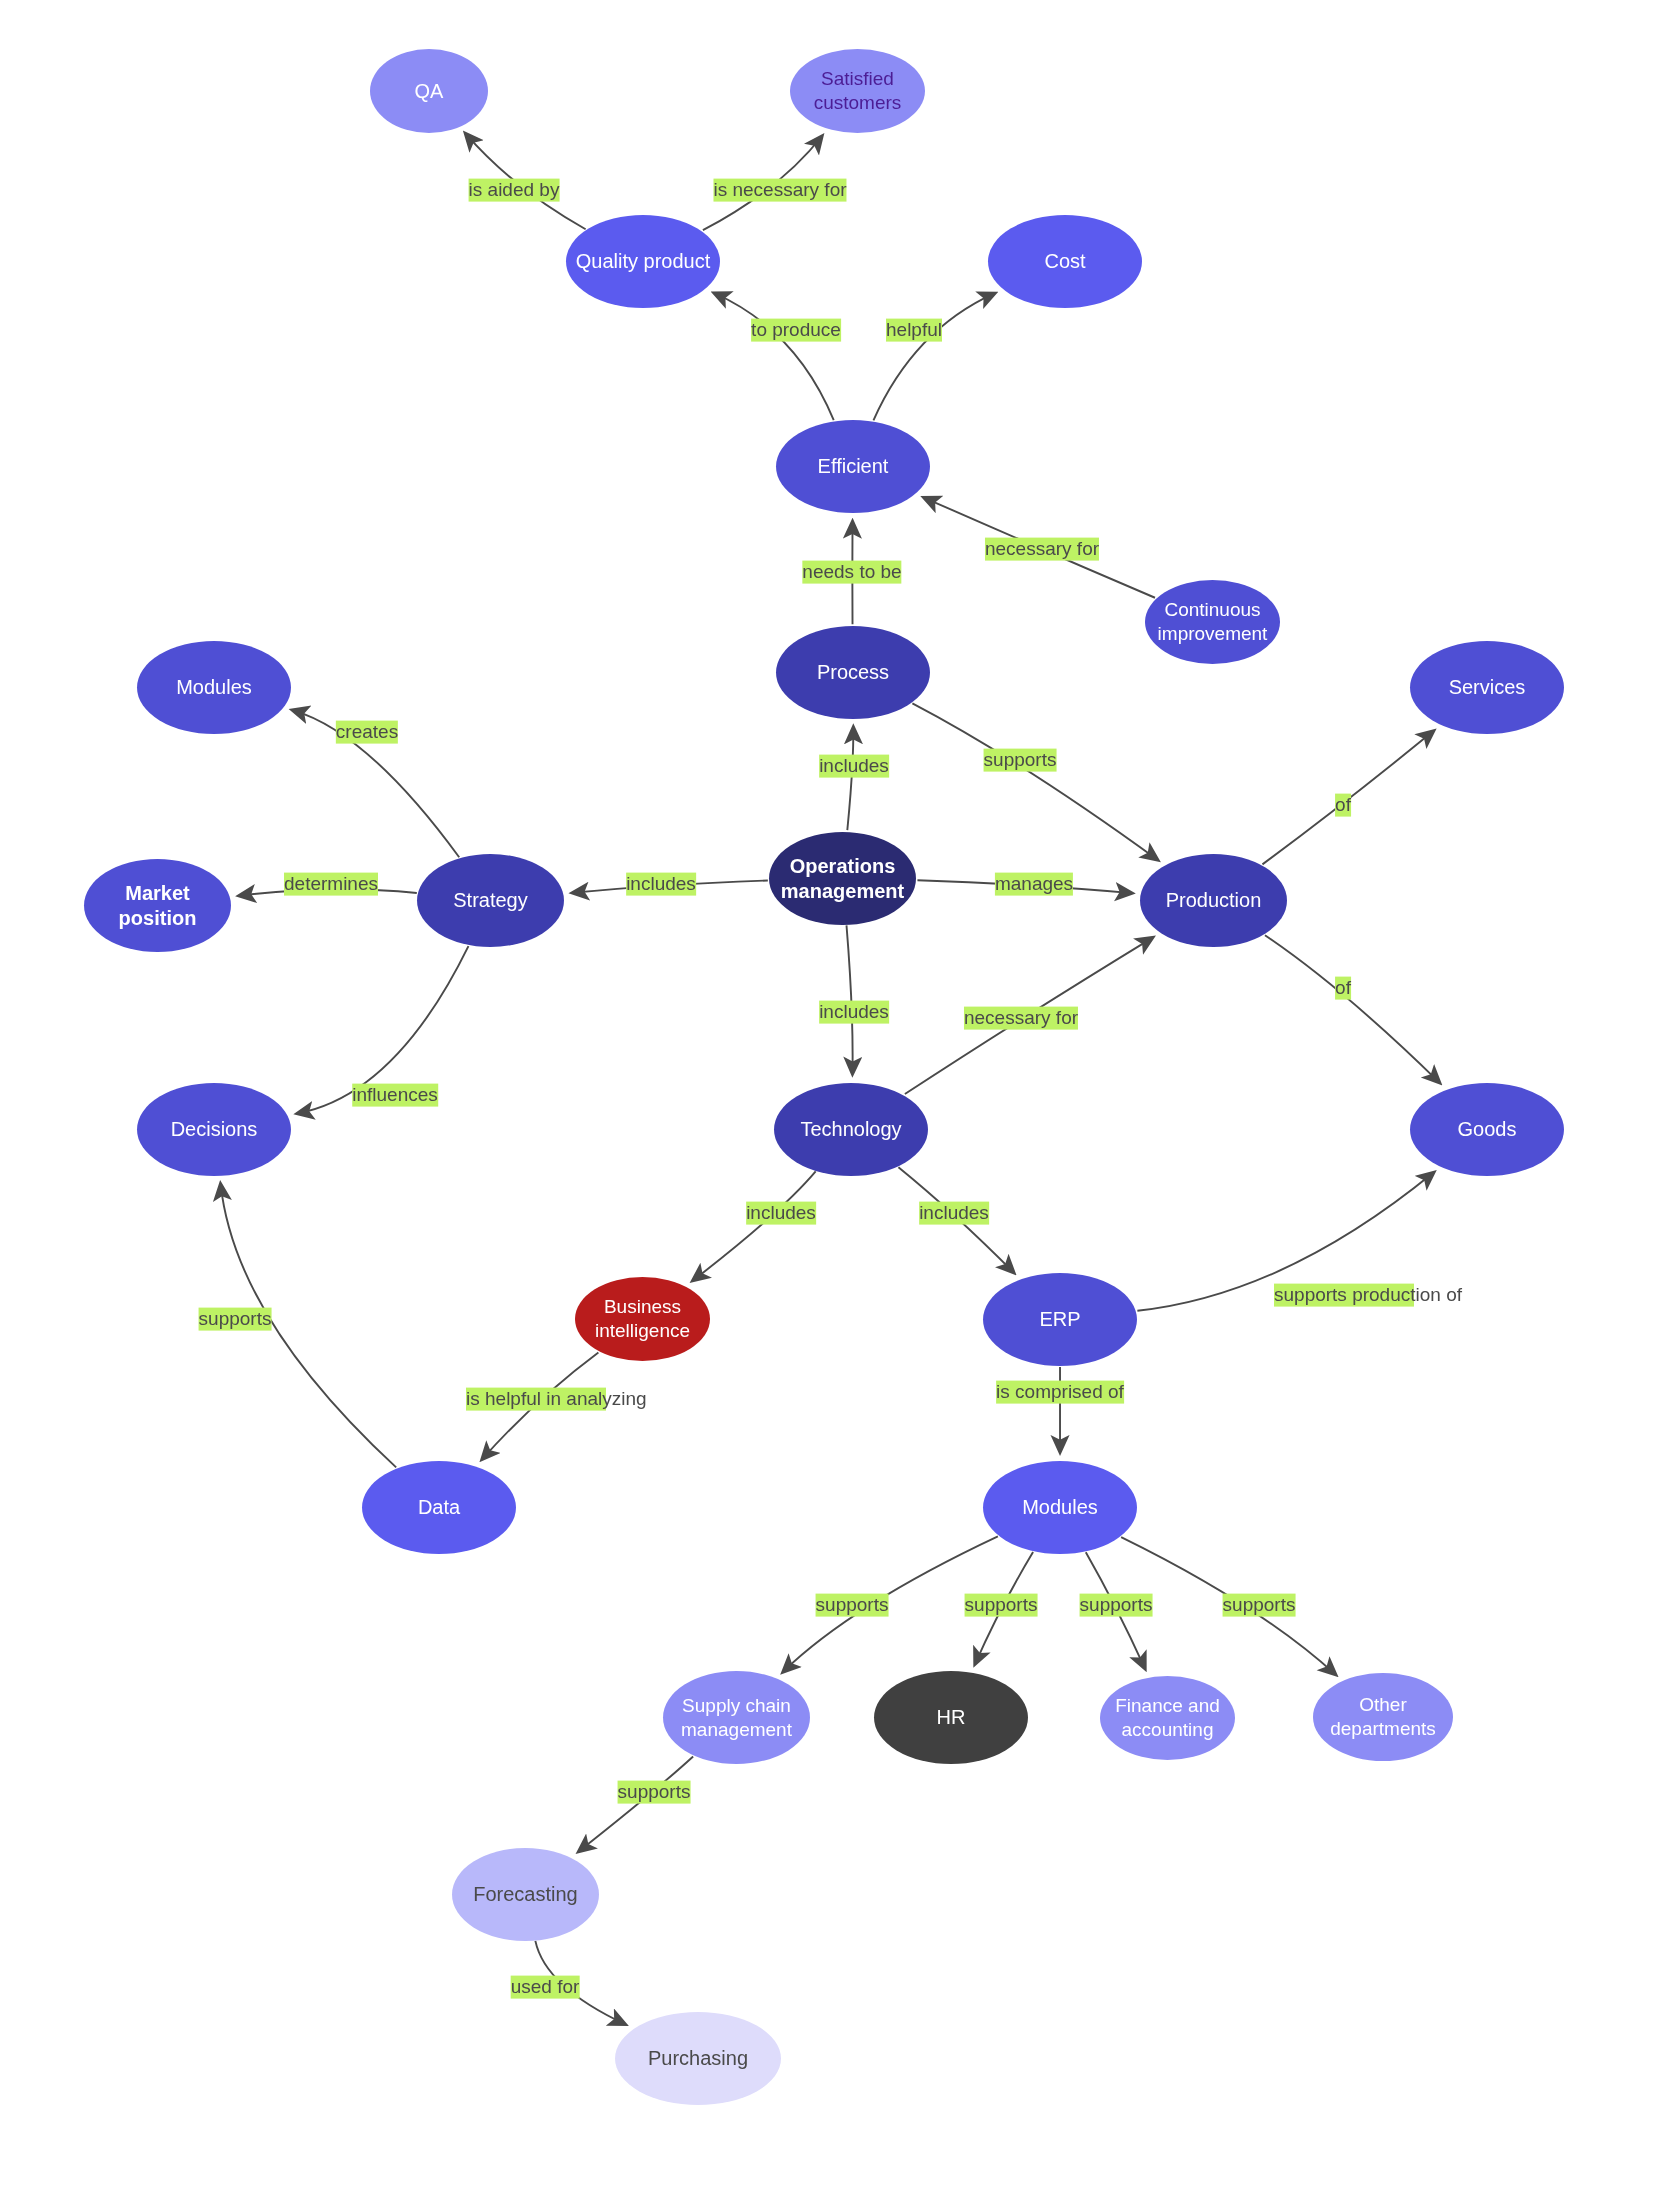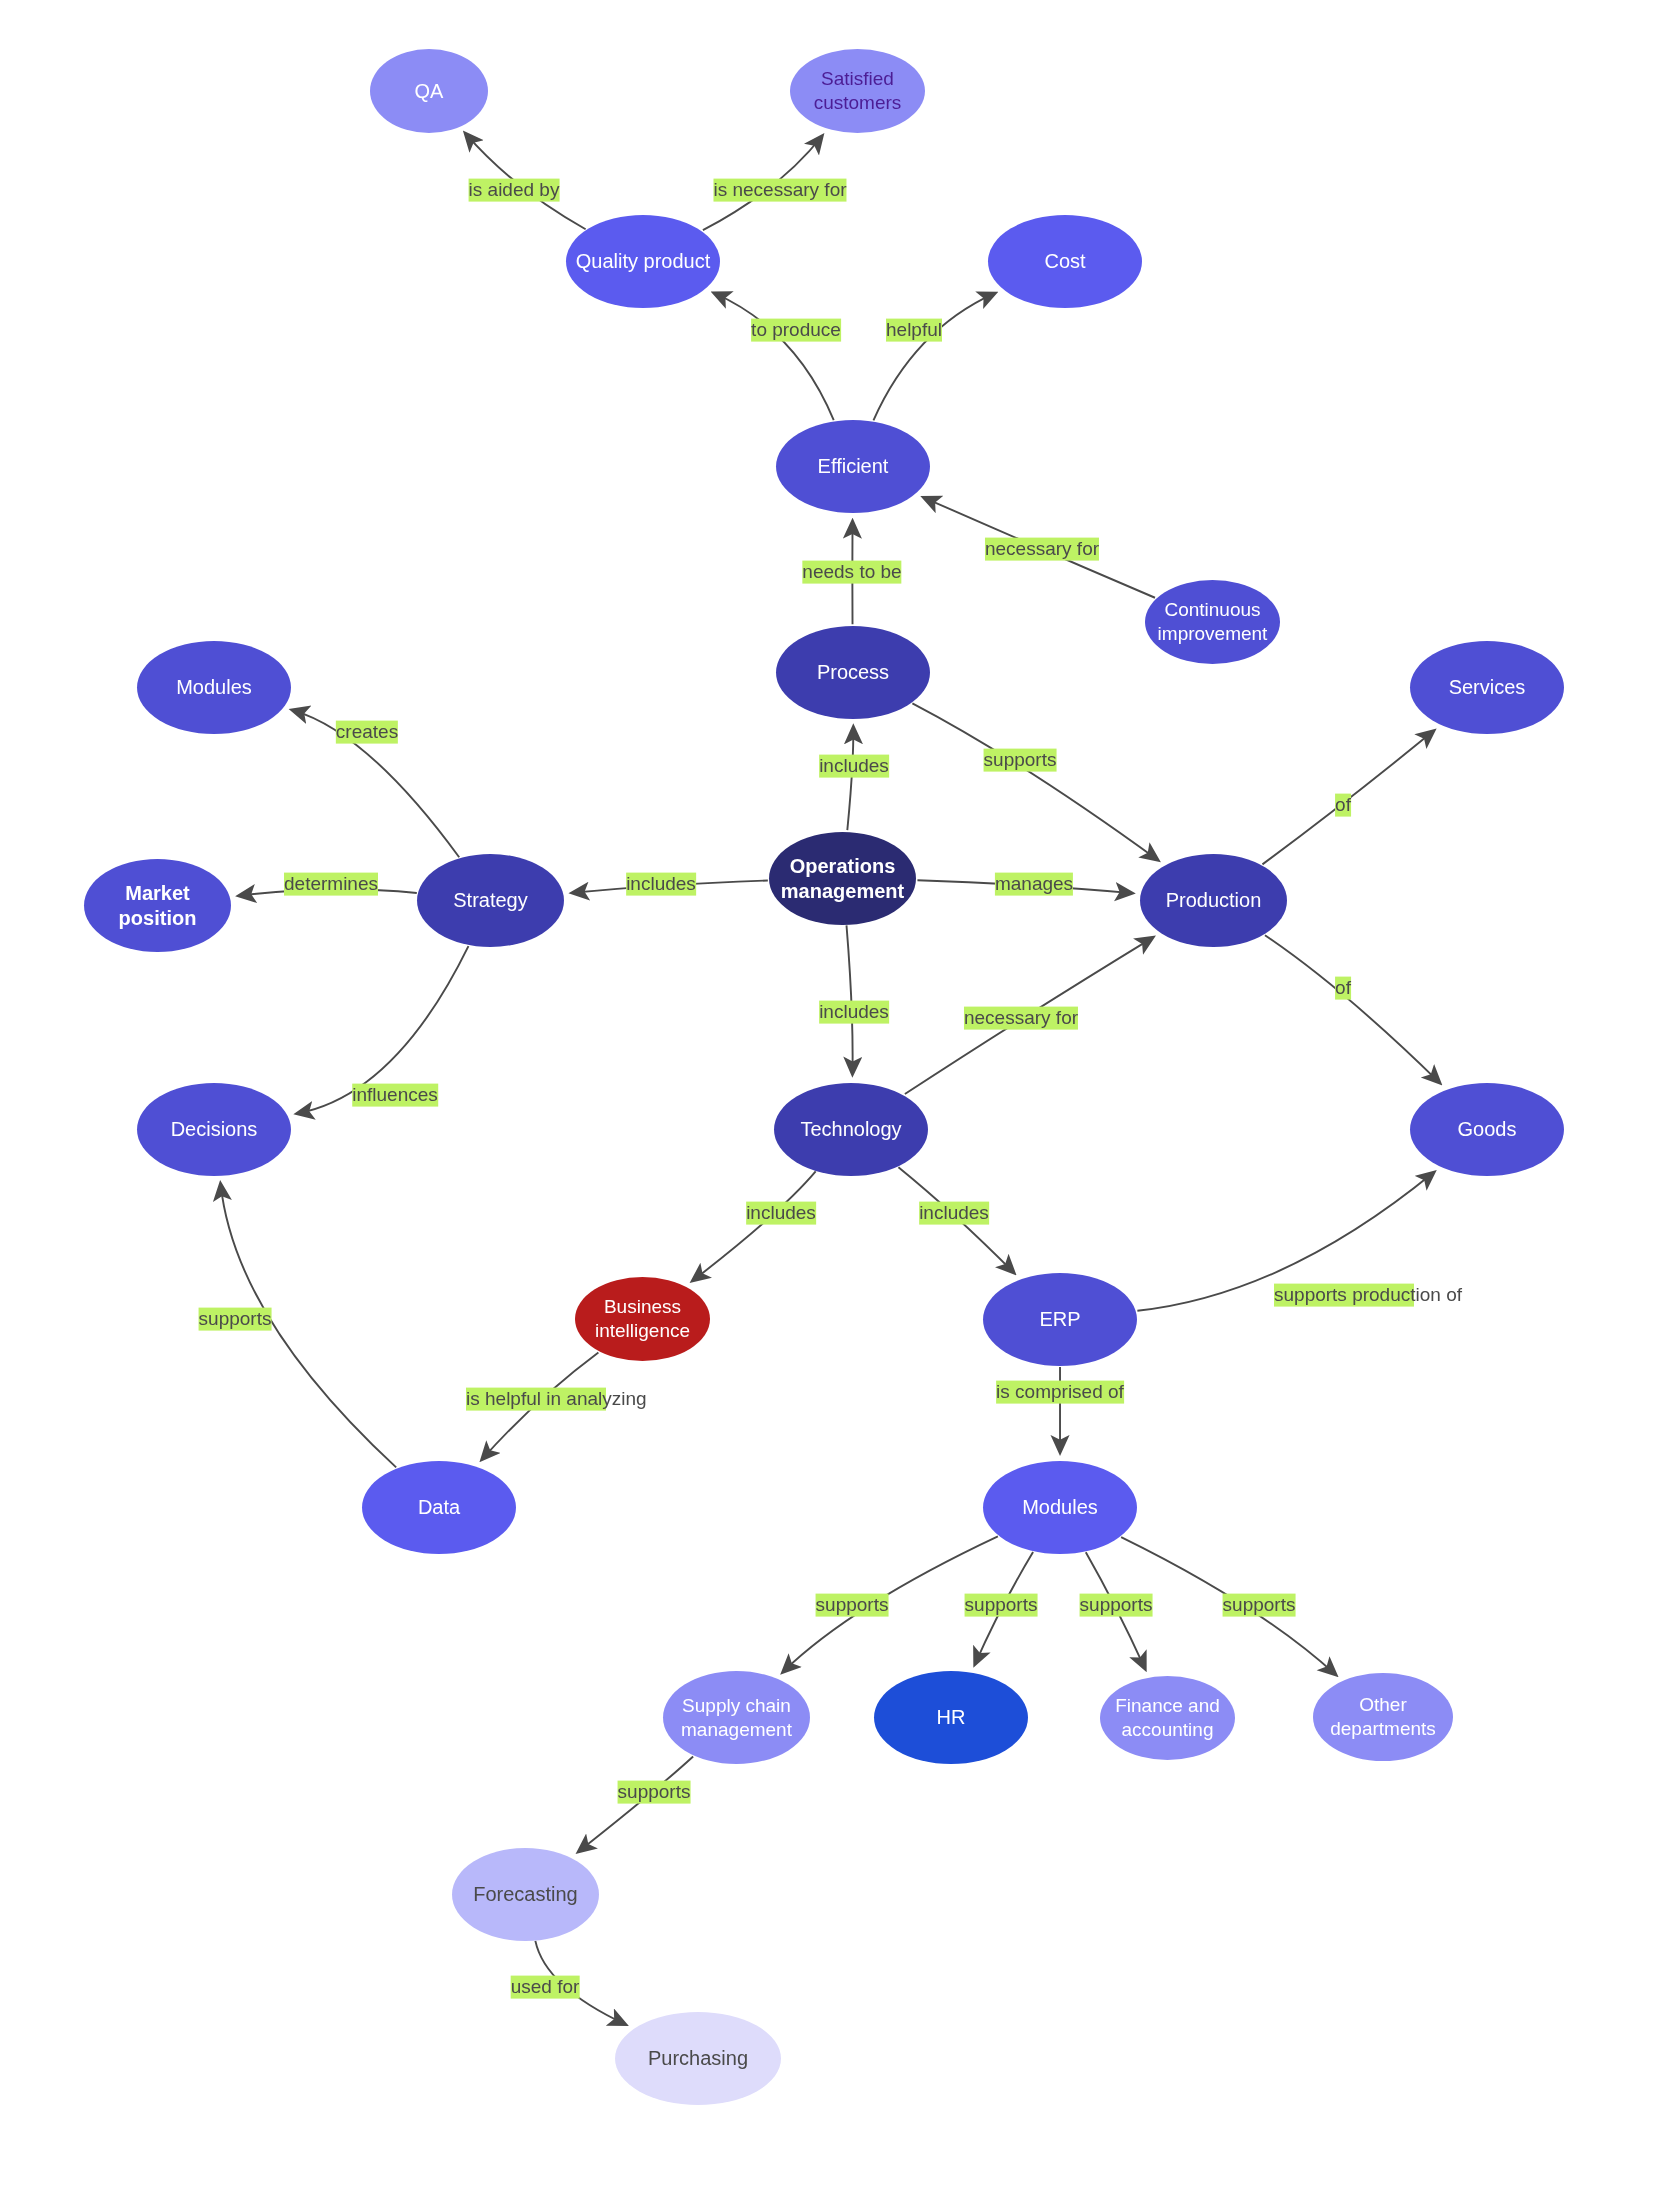--- a/index.html
+++ b/index.html
@@ -143,21 +143,21 @@
       </div>
       <div class="node" style="left: 370px; top: 49px; width: 118px; height: 84px; background: rgb(140, 140, 245); color: rgb(255, 255, 255); font-size: 20px; font-weight: 400;">
         <span>QA</span>
       </div>
       <div class="node" style="left: 790px; top: 49px; width: 135px; height: 84px; background: rgb(140, 140, 245); color: #4c1d95; font-size: 19px; font-weight: 400;">
         <span>Satisfied customers</span>
       </div>
       <div class="node" style="left: 663px; top: 1671px; width: 147px; height: 93px; background: rgb(140, 140, 245); color: rgb(255, 255, 255); font-size: 19px; font-weight: 400;">
         <span>Supply chain management</span>
       </div>
-      <div class="node" style="left: 874px; top: 1671px; width: 154px; height: 93px; background: #1d4ed8; color: rgb(255, 255, 255); font-size: 20px; font-weight: 400;">
+      <div class="node" style="left: 874px; top: 1671px; width: 154px; height: 93px; background: #404040; color: rgb(255, 255, 255); font-size: 20px; font-weight: 400;">
         <span>HR</span>
       </div>
       <div class="node" style="left: 1100px; top: 1676px; width: 135px; height: 84px; background: rgb(140, 140, 245); color: rgb(255, 255, 255); font-size: 19px; font-weight: 400;">
         <span>Finance and accounting</span>
       </div>
       <div class="node" style="left: 1313px; top: 1673px; width: 140px; height: 88px; background: rgb(140, 140, 245); color: rgb(255, 255, 255); font-size: 19px; font-weight: 400;">
         <span>Other departments</span>
       </div>
       <div class="node" style="left: 452px; top: 1848px; width: 147px; height: 93px; background: rgb(184, 184, 250); color: rgb(74, 74, 74); font-size: 20px; font-weight: 400;">
         <span>Forecasting</span>

